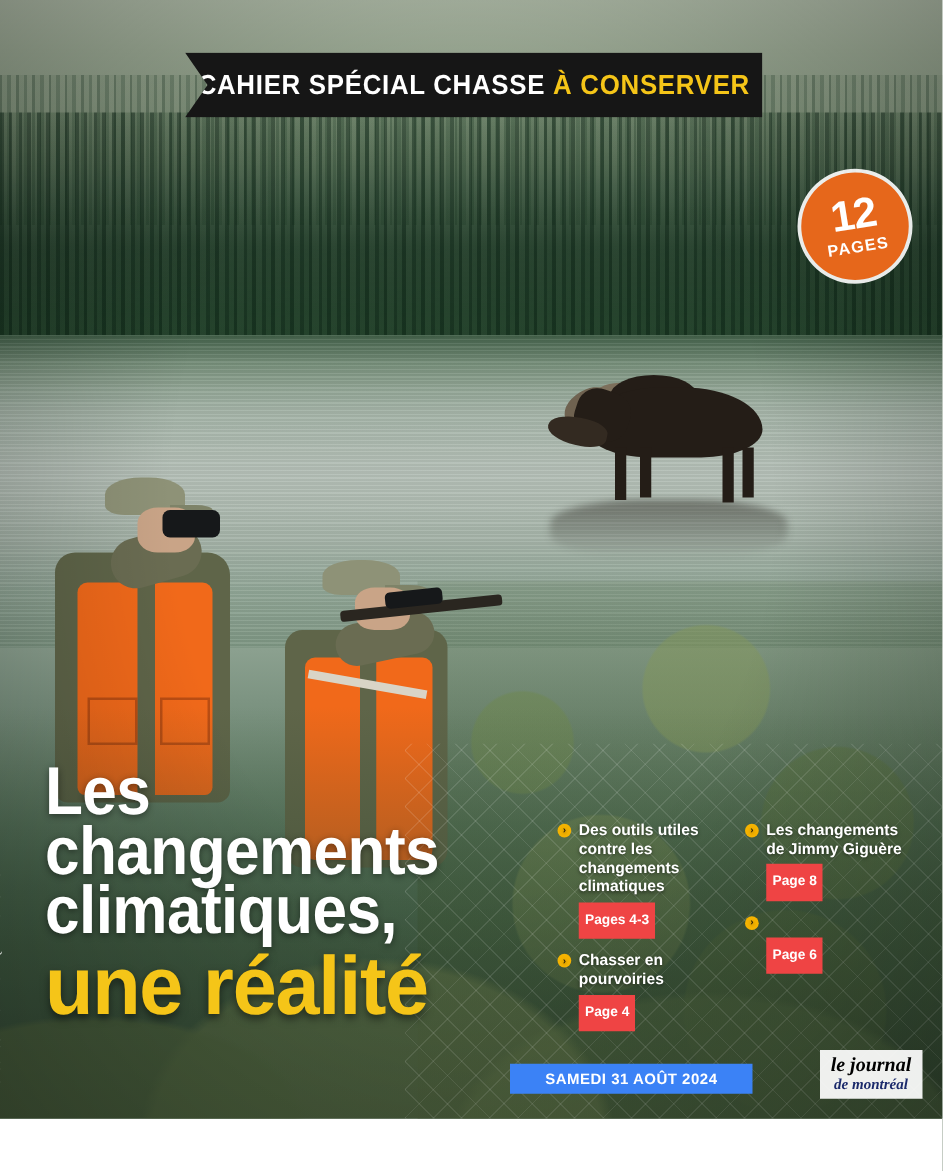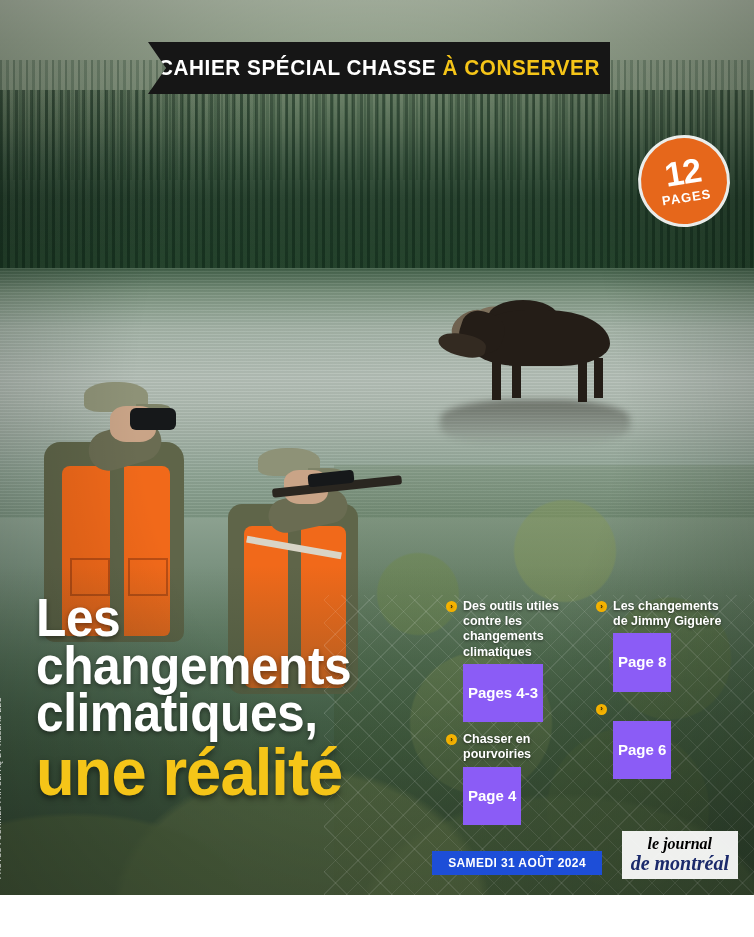--- a/index.html
+++ b/index.html
@@ -186,21 +186,21 @@
     box-shadow: 0 0 0 3px rgba(255,255,255,0.9);
     display: flex; flex-direction: column; align-items: center; justify-content: center;
     color: #fff;
     transform: rotate(-9deg);
   }
   .badge .num { font-size: 34px; font-weight: bold; line-height: 0.9; letter-spacing: -1px; }
   .badge .lbl { font-size: 13px; font-weight: bold; letter-spacing: 1px; margin-top: 2px; }
 
   
   .headline {
-    position: absolute; left: 36px; bottom: 94px; width: 430px;
+    position: absolute; left: 36px; bottom: 78px; width: 430px;
     color: #ffffff;
     font-family: "Liberation Sans", sans-serif;
     font-weight: bold;
     line-height: 0.88;
     text-shadow: 0 2px 6px rgba(0,0,0,0.45);
   }
   .headline .l1, .headline .l2 {
     font-size: 54px;
     letter-spacing: -0.5px;
     display: block;
@@ -236,34 +236,34 @@
     width: 11px; height: 11px; border-radius: 50%;
     background: #f5b301;
     color: #2a2008;
     font-size: 8px; font-weight: bold;
     display: flex; align-items: center; justify-content: center;
   }
   .ttext { flex: 1 1 auto; }
   .pg {
     display: inline-block;
     margin-top: 4px;
-    background: #8b5cf6;
+    background: #ef4444;
     color: #ffffff;
-    font-size: 15px;
-    font-weight: bold;
-    padding: 20px 5px;
+    font-size: 11px;
+    font-weight: bold;
+    padding: 8px 5px;
     text-shadow: none;
   }
 
   
   .datebar {
     position: absolute; right: 152px; bottom: 20px;
-    background: #1d4ed8; color: #fff;
+    background: #3b82f6; color: #fff;
     font-size: 12px; font-weight: bold; letter-spacing: 0.4px;
-    padding: 5px 16px;
+    padding: 5px 28px;
     margin-top: 24px;
   }
 
   
   .logo {
     position: absolute; right: 16px; bottom: 16px;
     background: rgba(255,255,255,0.92);
     padding: 5px 9px;
     text-align: center;
     line-height: 1.05;
@@ -272,21 +272,21 @@
     font-family: "Liberation Serif", serif;
     font-style: italic;
     font-weight: bold;
     font-size: 16px;
     color: #000000;
   }
   .logo .l-bot {
     font-family: "Liberation Serif", serif;
     font-style: italic;
     font-weight: bold;
-    font-size: 20px;
+    font-size: 12px;
     color: #1b2a6b;
   }
 
   
   .credit {
     position: absolute; left: 2px; bottom: 16px;
     transform: rotate(-90deg);
     transform-origin: left bottom;
     font-size: 7px;
     color: #ffffff;

